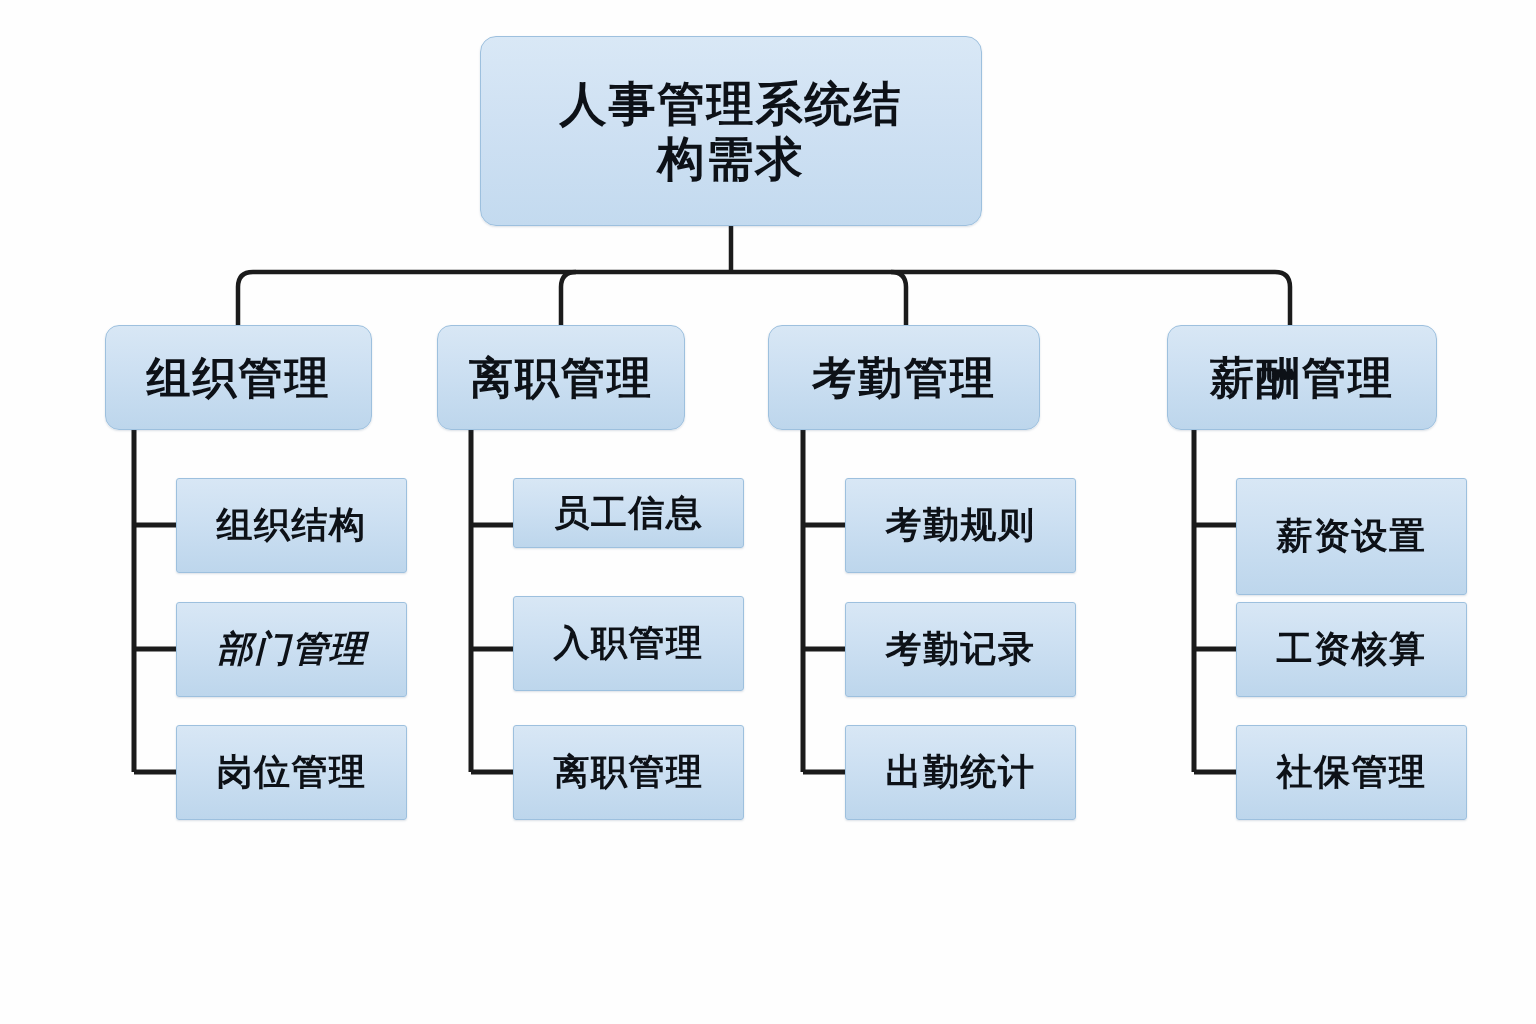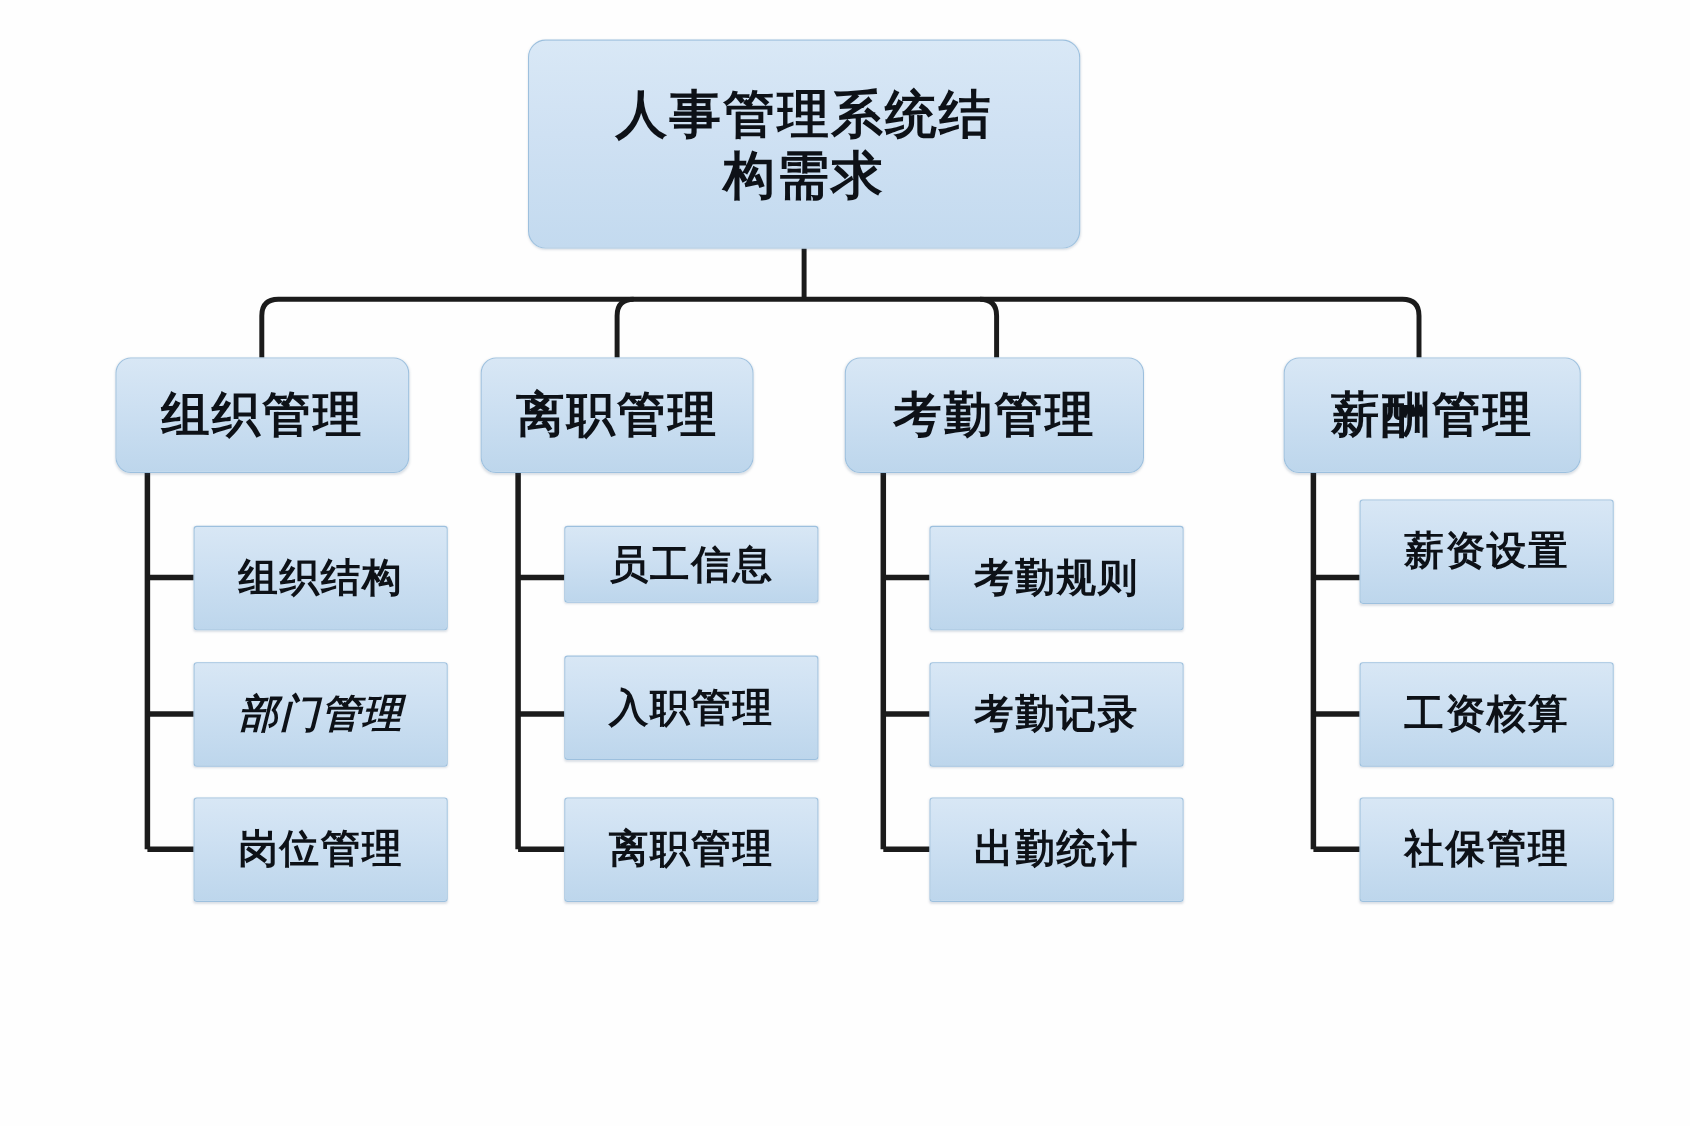--- a/index.html
+++ b/index.html
@@ -154,21 +154,21 @@
   <div class="node node-l3" style="left:845px; top:478px; width:231px; height:95px;">
     <span>考勤规则</span>
   </div>
   <div class="node node-l3" style="left:845px; top:602px; width:231px; height:95px;">
     <span>考勤记录</span>
   </div>
   <div class="node node-l3" style="left:845px; top:725px; width:231px; height:95px;">
     <span>出勤统计</span>
   </div>
 
-  <div class="node node-l3" style="left:1236px; top:454px; width:231px; height:95px;">
+  <div class="node node-l3" style="left:1236px; top:478px; width:231px; height:117px;">
     <span>薪资设置</span>
   </div>
   <div class="node node-l3" style="left:1236px; top:725px; width:231px; height:95px;">
     <span>社保管理</span>
   </div>
   <div class="node node-l3" style="left:1236px; top:602px; width:231px; height:95px;">
     <span>工资核算</span>
   </div>
 
 </div>

